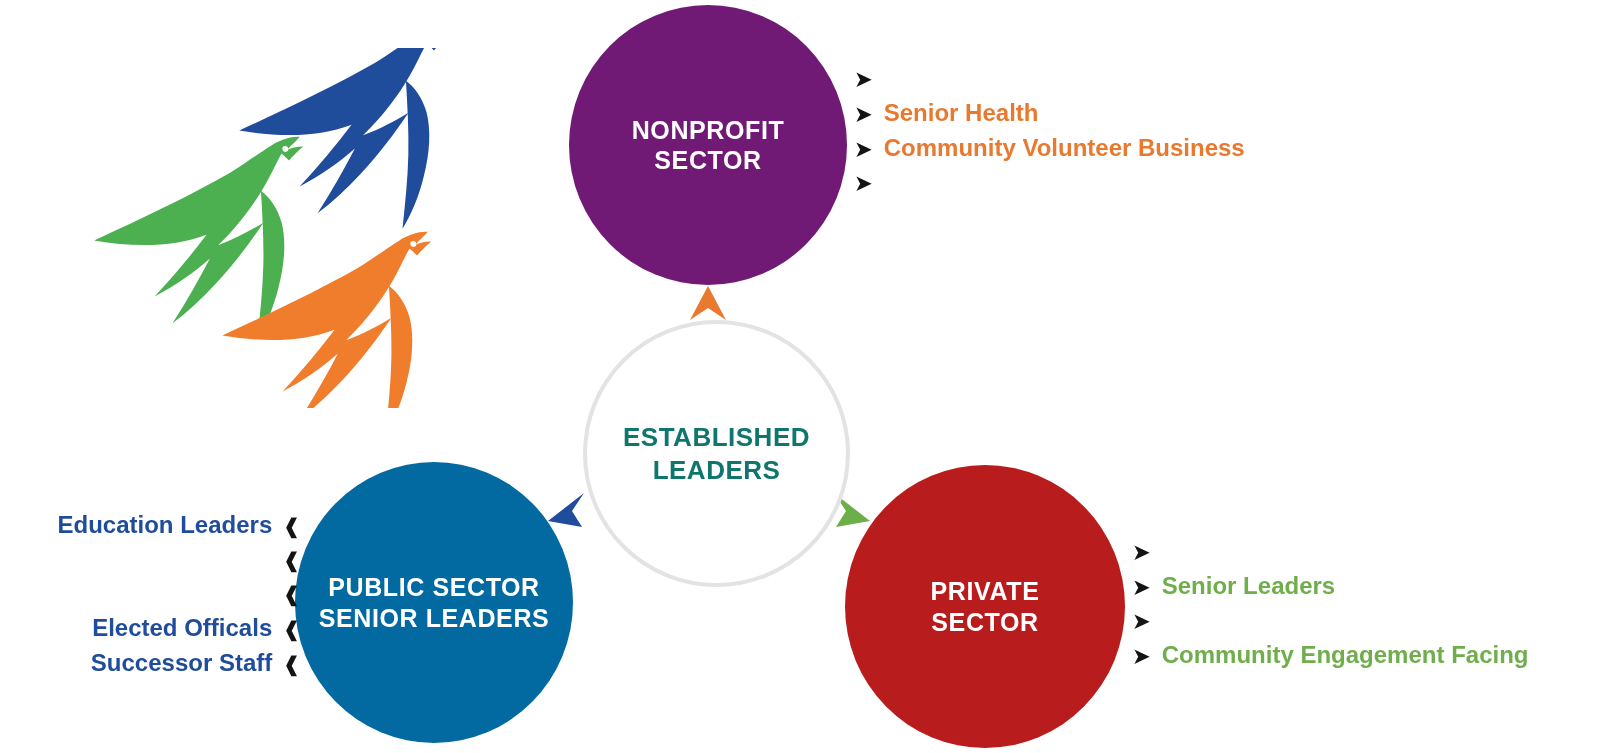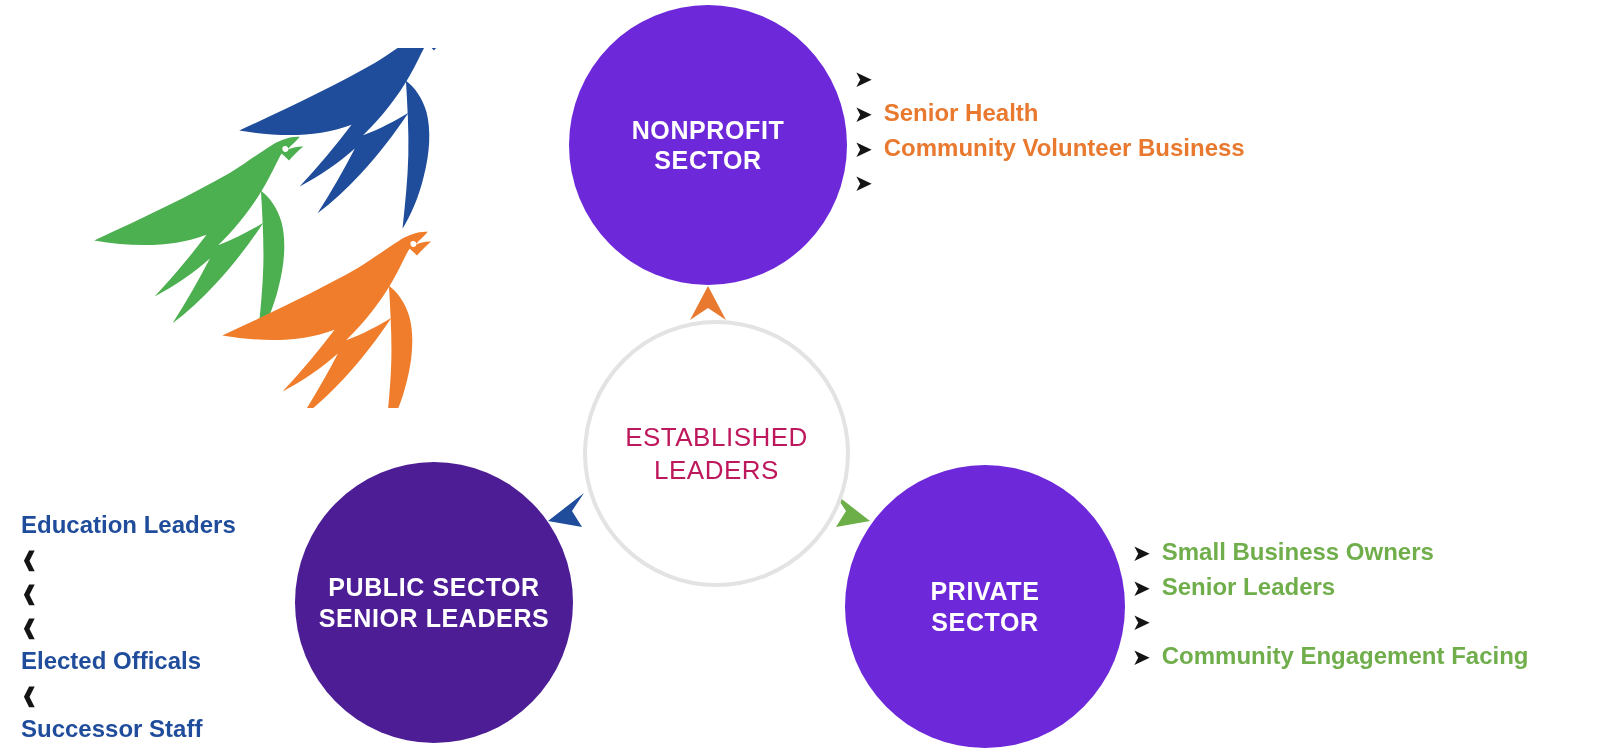--- a/index.html
+++ b/index.html
@@ -79,22 +79,22 @@
     background: #ffffff;
     border: 4px solid #e3e3e3;
     display: flex;
     align-items: center;
     justify-content: center;
     text-align: center;
     z-index: 4;
   }
   #circle-center .center-text {
     font-size: 26px;
-    font-weight: normal;
-    color: #be185d;
+    font-weight: bold;
+    color: #0f766e;
     letter-spacing: 0.5px;
     line-height: 1.26;
     white-space: pre-line;
   }
 
   
   .connector {
     position: absolute;
     z-index: 3;
   }
@@ -126,21 +126,20 @@
 
   
   .list-right .marker { margin-right: 12px; }
 
   
   .list-left {
     text-align: right;
   }
   .list-left li {
     justify-content: flex-end;
-    flex-direction: column;
   }
   .list-left .marker { margin-left: 11px; }
 
   #list-nonprofit { left: 855px; top: 62px; }
   #list-private   { left: 1133px; top: 535px; }
   #list-public    { right: 1325px; left: 10px; top: 508px; width: 290px; }
 
   .txt-orange { color: #e8792e; }
   .txt-green  { color: #6fae4b; }
   .txt-blue   { color: #1f4c9b; }
@@ -199,31 +198,31 @@
                  C214 10 220 9 226 10 C220 14 214 18 210 22
                  C206 16 200 10 196 4 Z"></path>
         <circle cx="208" cy="10" r="3" fill="#ffffff"></circle>
         <path fill="#f07d2b" d="M178 48 C186 56 192 68 194 82 C196 100 192 122 182 146
                  C174 166 164 182 154 194 C160 170 166 146 170 122
                  C174 98 176 72 178 48 Z"></path>
       </g>
     </svg>
   </div>
 
-  <div id="circle-nonprofit" class="sector-circle" style="background:#6d28d9;justify-content:center;">
+  <div id="circle-nonprofit" class="sector-circle" style="background:#701a75;justify-content:center;">
     <span class="circle-label">NONPROFIT
 SECTOR</span>
   </div>
 
-  <div id="circle-public" class="sector-circle" style="background:#4c1d95;">
+  <div id="circle-public" class="sector-circle" style="background:#0369a1;">
     <span class="circle-label">PUBLIC SECTOR
 SENIOR LEADERS</span>
   </div>
 
-  <div id="circle-private" class="sector-circle" style="background:#6d28d9;">
+  <div id="circle-private" class="sector-circle" style="background:#b91c1c;">
     <span class="circle-label">PRIVATE
 SECTOR</span>
   </div>
 
   <div id="circle-center">
     <span class="center-text">ESTABLISHED
 LEADERS</span>
   </div>
 
   <div class="connector" id="arrow-up">
@@ -278,21 +277,20 @@
     </li>
     <li>
       <span class="txt-blue">Successor Staff</span>
       <span class="marker">❰</span>
     </li>
   </ul>
 
   <ul class="bullet-list list-right" id="list-private">
     <li>
       <span class="marker">➤</span>
-      <span class="txt-green">Small Business Owners</span>
     </li>
     <li>
       <span class="marker">➤</span>
       <span class="txt-green">Senior Leaders</span>
     </li>
     <li>
       <span class="marker">➤</span>
     </li>
     <li>
       <span class="marker">➤</span>

